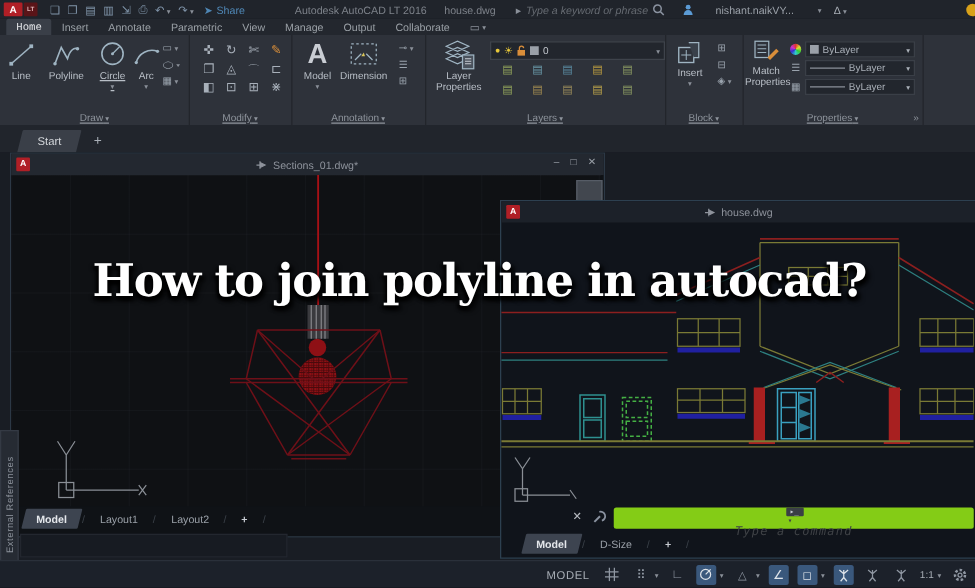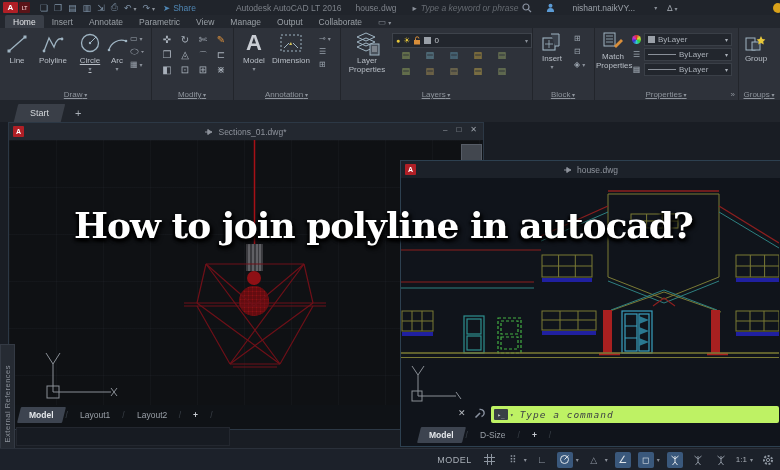--- a/index.html
+++ b/index.html
@@ -64,22 +64,22 @@
           align-items:center;justify-content:center;font-size:8.5px;color:#8e939c;gap:4px;}
   .winA{position:absolute;left:4px;top:3px;width:11px;height:11px;background:#b01f26;color:#fff;
         font-size:7px;font-weight:bold;display:flex;align-items:center;justify-content:center;border-radius:1px;}
   .wbtns{position:absolute;right:6px;top:2px;display:flex;gap:9px;font-size:8px;color:#9aa0a8;}
   .gridbg{background-image:linear-gradient(rgba(140,150,170,.045) 1px,transparent 1px),
           linear-gradient(90deg,rgba(140,150,170,.045) 1px,transparent 1px);background-size:47px 47px;}
   .laytabs{position:absolute;display:flex;align-items:center;font-size:8.5px;color:#9aa0a8;gap:2px;}
   .ltab{height:16px;display:flex;align-items:center;padding:0 10px;transform:skewX(-14deg);}
   .ltab span{transform:skewX(14deg);}
   .ltab.active{background:#3d4450;color:#e4e7eb;font-weight:bold;border-radius:1px;}
-  .cmdbar{position:absolute;background:#bef264;border-radius:2px;display:flex;align-items:center;
-          font-size:9.5px;color:#3f4246;font-style:italic;font-family:"DejaVu Sans Mono",monospace;}
+  .cmdbar{position:absolute;background:#84cc16;border-radius:2px;display:flex;align-items:center;
+          font-size:9.5px;color:#3f4246;font-style:italic;font-family:"DejaVu Sans Mono",monospace;flex-direction:column;}
   .cmdicon{width:14px;height:11px;background:#3a3f45;border-radius:1px;margin:0 2px 0 3px;
            display:flex;align-items:center;justify-content:center;color:#c8ccd2;font-size:6px;font-style:normal;}
   
   .statusbar{left:0;top:448px;width:780px;height:22px;background:#1c212a;border-top:1px solid #2a303a;
              display:flex;align-items:center;justify-content:flex-end;gap:7px;padding-right:4px;
              box-sizing:border-box;font-size:9px;color:#a8aeb6;}
   .sic{display:flex;align-items:center;justify-content:center;width:16px;height:16px;color:#8f97a2;}
   .sic.on{background:#3a587c;border-radius:2px;color:#dfe4ea;}
   .sdd{font-size:6px;color:#8a9099;margin-left:-4px;}
   
@@ -122,21 +122,21 @@
       <circle cx="5" cy="3" r="2.2" fill="#5b9bd5"></circle>
         <path d="M1 10 a4 4.5 0 0 1 8 0z" fill="#5b9bd5"></path>
     </svg>
     <span>nishant.naikVY...</span>
   </div>
   <span class="dd" style="margin-left:10px;color:#a8aeb6;">∆</span>
   <div class="a" style="left:773px;top:3px;width:10px;height:10px;border-radius:50%;background:#d9a21a;"></div>
 </div>
 
 <div class="a ribbontabs">
-  <div class="rtab active" style="margin-left:5px;">Home</div>
+  <div class="rtab active" style="margin-left:5px;font-family:Liberation Mono, monospace;">Home</div>
   <div class="rtab">Insert</div>
   <div class="rtab">Annotate</div>
   <div class="rtab">Parametric</div>
   <div class="rtab">View</div>
   <div class="rtab">Manage</div>
   <div class="rtab">Output</div>
   <div class="rtab">Collaborate</div>
   <div class="rtab dd" style="color:#8a9099;">▭</div>
 </div>
 
@@ -296,30 +296,20 @@
       <div class="prow">
         <span class="line"></span>
         <span>ByLayer</span>
         <span style="margin-left:auto;font-size:6px;">▾</span>
       </div>
     </div>
     <div class="plabel">Properties</div>
     <span class="a" style="right:3px;bottom:1px;font-size:8px;color:#8e949c;">»</span>
   </div>
 
-  <div class="panel" style="left:738px;width:42px;border-right:none;">
-    <div class="bigtool" style="left:3px;top:4px;width:30px;">
-      <svg width="24" height="22" viewBox="0 0 24 22" style="margin:0 auto;">
-        <rect x="2" y="6" width="9" height="12" fill="none" stroke="#9fb4c2" stroke-width="1"></rect>
-        <rect x="8" y="10" width="8" height="8" fill="#39404a" stroke="#9fb4c2" stroke-width="1"></rect>
-        <path d="M17 4 l1.4 3 3 .4 -2.2 2 .6 3 -2.8-1.5 -2.8 1.5 .6-3 -2.2-2 3-.4z" fill="#e8c83a"></path>
-      </svg><span>Group</span>
-    </div>
-    <div class="plabel">Groups</div>
-  </div>
 </div>
 
 <div class="a filetabs">
   <div class="ftab">
       <span>Start</span>
     </div>
   <div class="fplus">+</div>
 </div>
 
 <div class="a canvas">

